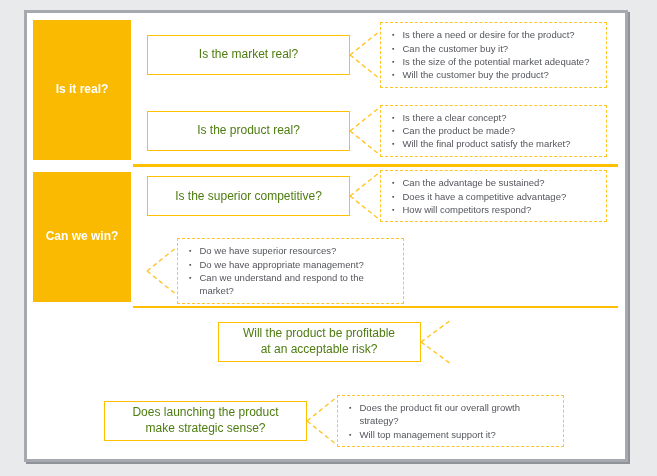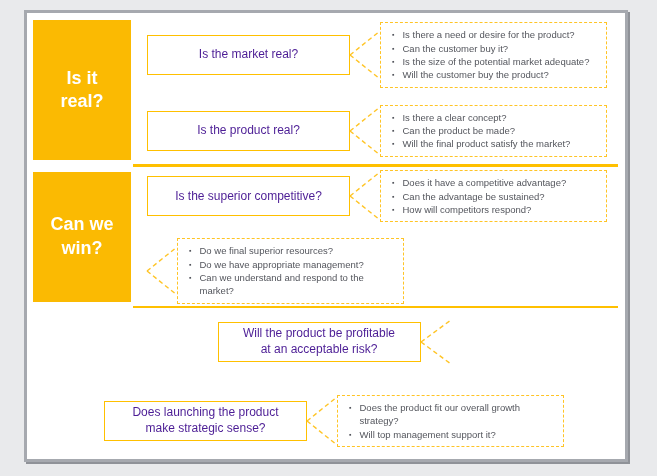--- a/index.html
+++ b/index.html
@@ -21,36 +21,36 @@
   .sec1{margin-top:7px;height:140px;}
   .sec2{height:130px;}
   .sec3{height:137px;}
   .divider{
     height:2.5px;background:#FFC000;border:none;
     width:485px;margin:4px 0 5px 106px;
   }
   .label-col{
     flex:none;width:98px;margin-left:6px;
     background:#FBBA02;color:#ffffff;
-    font-weight:bold;font-size:18px;line-height:1.3;
+    font-weight:bold;font-size:12px;line-height:1.3;
     display:flex;align-items:center;justify-content:center;
     text-align:center;padding:0 10px;box-sizing:border-box;
   }
   .rows{
     flex:1;display:flex;flex-direction:column;
     justify-content:center;gap:16px;padding-left:16px;
   }
   .sec2 .rows{gap:15px;}
   .sec3 .rows{gap:25px;align-items:center;}
   .qa-row{display:flex;align-items:center;}
   .q-box{
     flex:none;width:203px;min-height:40px;box-sizing:border-box;
     border:1.5px solid #FFC000;background:#fff;
     display:flex;align-items:center;justify-content:center;
-    text-align:center;font-size:12px;color:#4c1d95;
+    text-align:center;font-size:12px;color:#4d7c0f;
     line-height:1.3;padding:3px 20px;
   }
   .connector{flex:none;width:30px;height:54px;}
   .connector svg{display:block;width:30px;height:54px;overflow:visible;}
   .b-box{
     flex:none;width:227px;box-sizing:border-box;
     border:1.4px dashed #FFC425;background:#fff;
     padding:5px 8px 5px 4px;
   }
   .b-box ul{margin:0;padding:0;list-style:none;}
@@ -118,38 +118,38 @@
         <div class="connector">
           <svg viewBox="0 0 30 54">
               <g stroke="#FFC425" stroke-width="1.4" stroke-dasharray="4.5 3.2" fill="none">
                 <line x1="0" y1="27" x2="30" y2="3"></line>
                 <line x1="0" y1="27" x2="30" y2="51"></line>
               </g>
             </svg>
         </div>
         <div class="b-box">
           <ul>
+            <li>Can the advantage be sustained?</li>
             <li>Does it have a competitive advantage?</li>
-            <li>Can the advantage be sustained?</li>
             <li>How will competitors respond?</li>
           </ul>
         </div>
       </div>
       <div class="qa-row">
         <div class="connector">
           <svg viewBox="0 0 30 54">
               <g stroke="#FFC425" stroke-width="1.4" stroke-dasharray="4.5 3.2" fill="none">
                 <line x1="0" y1="27" x2="30" y2="3"></line>
                 <line x1="0" y1="27" x2="30" y2="51"></line>
               </g>
             </svg>
         </div>
         <div class="b-box">
           <ul>
-            <li>Do we final superior resources?</li>
+            <li>Do we have superior resources?</li>
             <li>Do we have appropriate management?</li>
             <li>Can we understand and respond to the market?</li>
           </ul>
         </div>
       </div>
     </div>
   </div>
 
   <hr class="divider">
 

